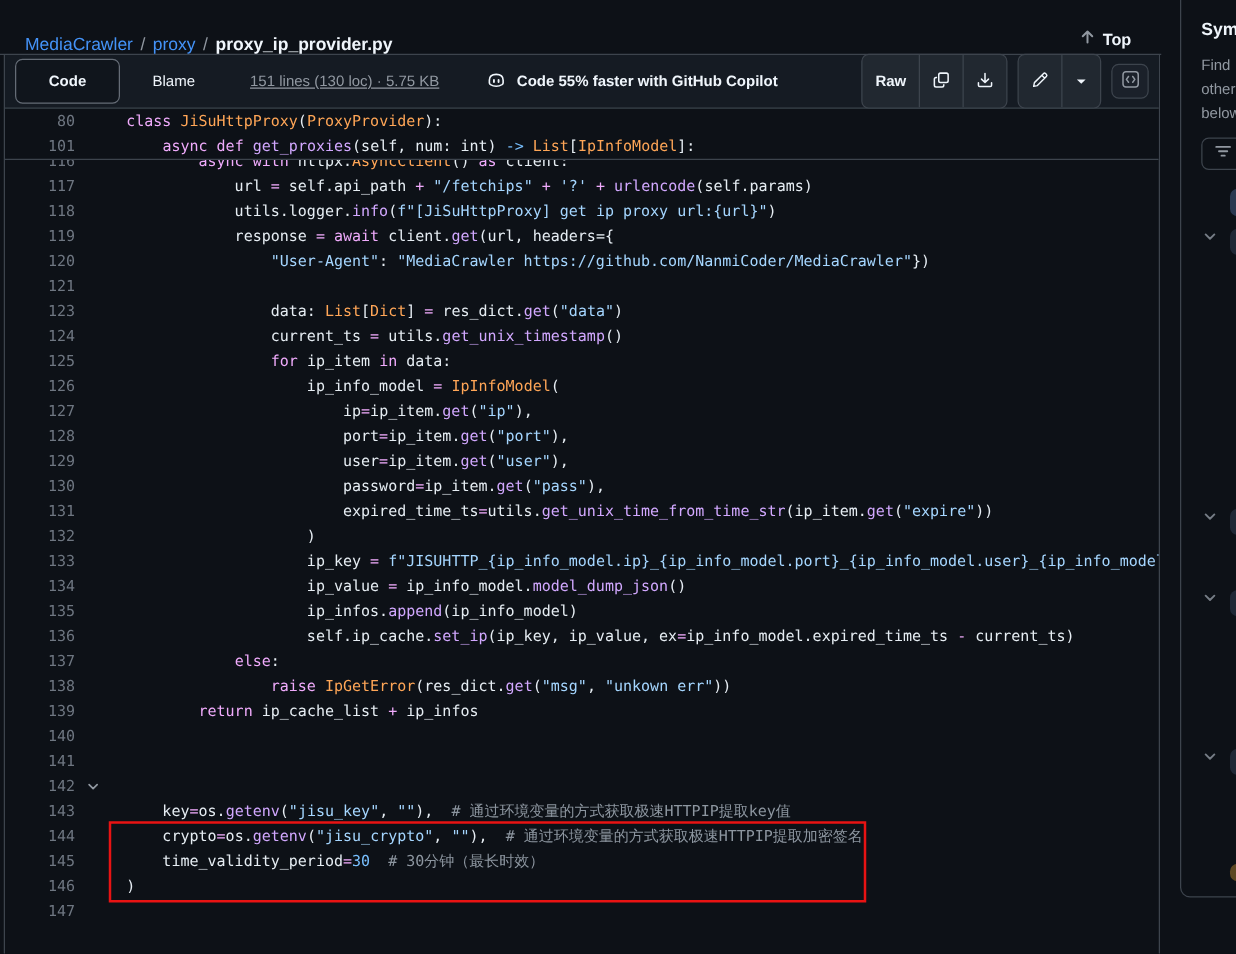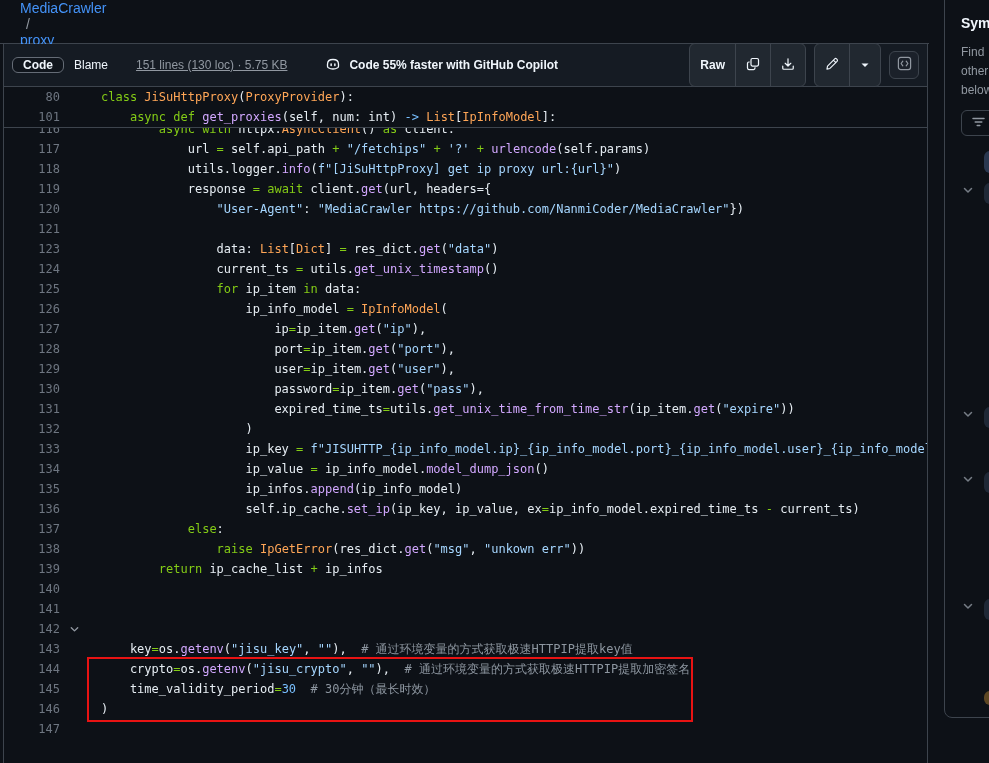--- a/index.html
+++ b/index.html
@@ -7,24 +7,23 @@
   body {
     background: #0d1117;
     font-family: "Liberation Sans", sans-serif;
     color: #e6edf3;
     position: relative;
   }
   .main-col { position: absolute; left: 0; top: 0; width: 929px; height: 763px; }
 
   
   .crumb-row {
-    height: 44px; display: flex; align-items: flex-start;
+    height: 44px; display: flex; align-items: flex-end;
     padding: 0 16px 0 20px; border-bottom: 1px solid #3d444d;
     font-size: 14px;
-    flex-direction: column;
   }
   .crumb-link { color: #4493f8; text-decoration: none; cursor: pointer; }
   .crumb-sep { color: #9198a1; margin: 0 6px; }
   .crumb-file { color: #f0f6fc; font-weight: 700; }
   .top-btn {
     margin-left: auto; display: flex; align-items: center; gap: 6px;
     background: none; border: none; color: #f0f6fc; font-weight: 600;
     font-size: 13px; cursor: pointer; font-family: inherit; padding: 4px 8px;
   }
 
@@ -33,21 +32,21 @@
     position: absolute; left: 3px; top: 44px; width: 925px; height: 719px;
     border-left: 1px solid #3d444d; border-right: 1px solid #3d444d;
     background: #0d1117;
   }
   .panel-header {
     height: 43px; background: #151b23; border-bottom: 1px solid #3d444d;
     display: flex; align-items: center; padding: 0 8px;
   }
   .seg { display: flex; align-items: center; }
   .seg-btn {
-    height: 16px; padding: 0 10px; display: flex; align-items: center;
+    height: 36px; padding: 0 26px; display: flex; align-items: center;
     font-size: 12px; border-radius: 6px; background: none; border: none;
     color: #f0f6fc; cursor: pointer; font-family: inherit;
   }
   .seg-btn.active {
     border: 1px solid #656c76; background: #10151c; font-weight: 700;
   }
   .stats { color: #9198a1; font-size: 12px; margin-left: 18px; white-space: nowrap; text-decoration: underline; }
   .copilot { margin-left: 38px; display: flex; align-items: center; gap: 8px;
     color: #f0f6fc; font-size: 12px; font-weight: 600; white-space: nowrap; text-align: right; }
   .actions { margin-left: auto; display: flex; align-items: center; gap: 8px; }
@@ -75,21 +74,21 @@
   }
   .lines { padding-top: 32px; }
   .row { display: flex; height: 20px; }
   .ln {
     width: 56px; flex: none; text-align: right; color: #6e7681;
     cursor: pointer; font-size: 12px;
   }
   .collapse { width: 38px; flex: none; position: relative; }
   .collapse svg { position: absolute; left: 9px; top: 5px; }
   pre.code { margin: 0 0 0 3px; white-space: pre; font-family: inherit; font-size: 12px; }
-  .tok-k   { color: #84cc16; }
+  .tok-k   { color: #f0abfc; }
   .tok-fn  { color: #d2a8ff; }
   .tok-cls { color: #ffa657; }
   .tok-str { color: #a5d6ff; }
   .tok-num { color: #79c0ff; }
   .tok-cmt { color: #8d96a0; }
   .tok-pln { color: #e6edf3; }
   .sticky {
     position: absolute; top: 0; left: 0; right: 0; z-index: 2;
     background: #0d1117; border-bottom: 1px solid #3d444d;
   }

